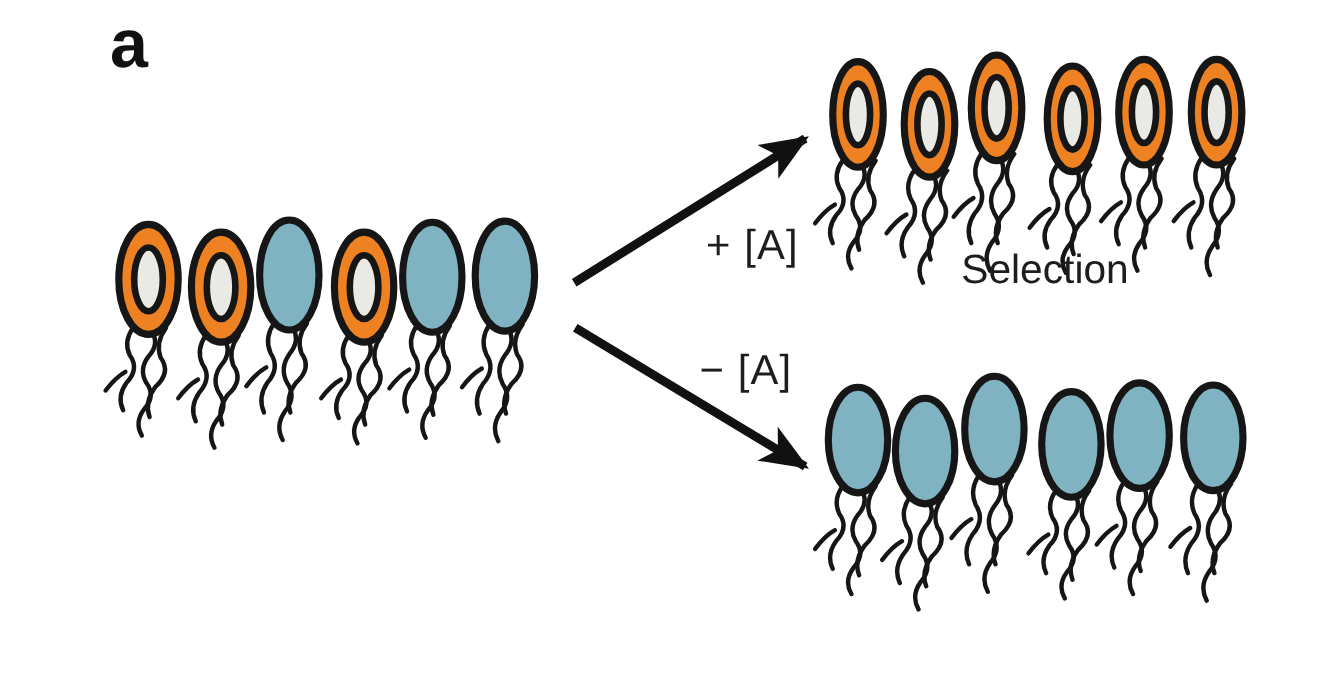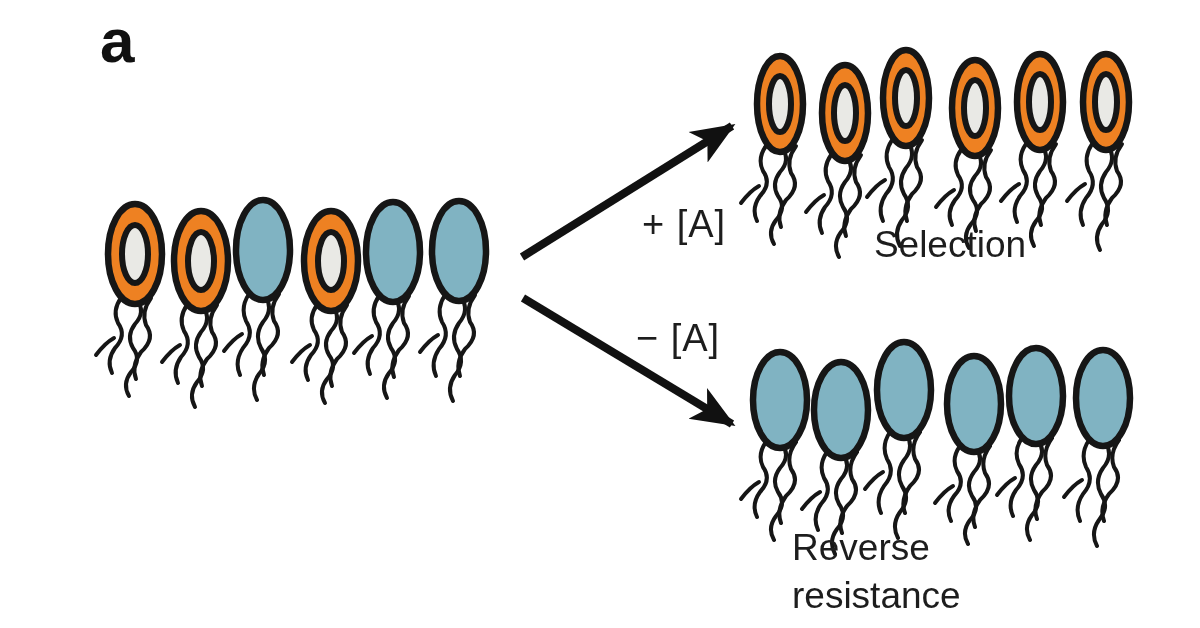--- a/index.html
+++ b/index.html
@@ -36,21 +36,21 @@
     transform: translate(-50%, -50%);
   }
   .lbl-drug {
     font-size: 38px;
     letter-spacing: 1px;
   }
   .lbl-plus  { left: 684px; top: 224px; }
   .lbl-minus { left: 678px; top: 338px; }
   .lbl-outcome {
     font-size: 37px;
-    text-align: left;
+    text-align: right;
     line-height: 48px;
   }
   .lbl-selection { left: 950px; top: 245px; }
   .lbl-reverse   { left: 952px; top: 572px; white-space: normal; width: 320px; }
 </style>
 </head>
 <body>
 
 <div class="stage">
 
@@ -206,14 +206,13 @@
     <line id="arrow-plus" x1="522" y1="257" x2="732" y2="126" stroke="#111111" stroke-width="8" marker-end="url(#ah)"></line>
     <line id="arrow-minus" x1="523" y1="298" x2="732" y2="424" stroke="#111111" stroke-width="8" marker-end="url(#ah)"></line>
   </svg>
 
   <div class="lbl lbl-drug lbl-plus">+ [A]</div>
 
   <div class="lbl lbl-drug lbl-minus">− [A]</div>
 
   <div class="lbl lbl-outcome lbl-selection">Selection</div>
 
-  <div class="lbl lbl-outcome lbl-reverse"><span>Reverse</span><br><span>resistance</span></div>
 </div>
 
 </body></html>

